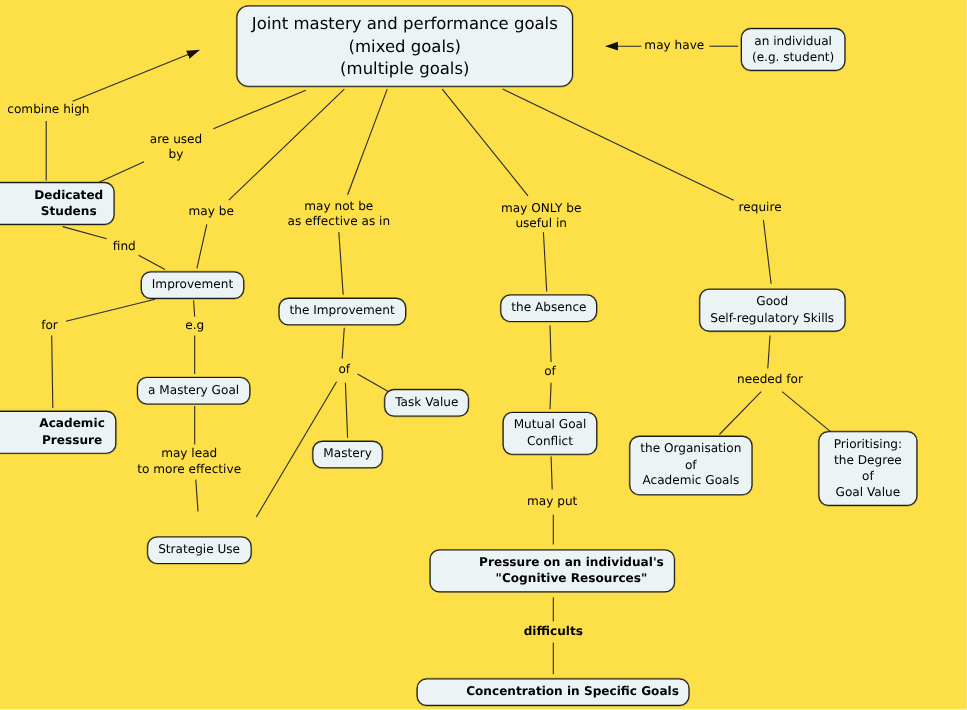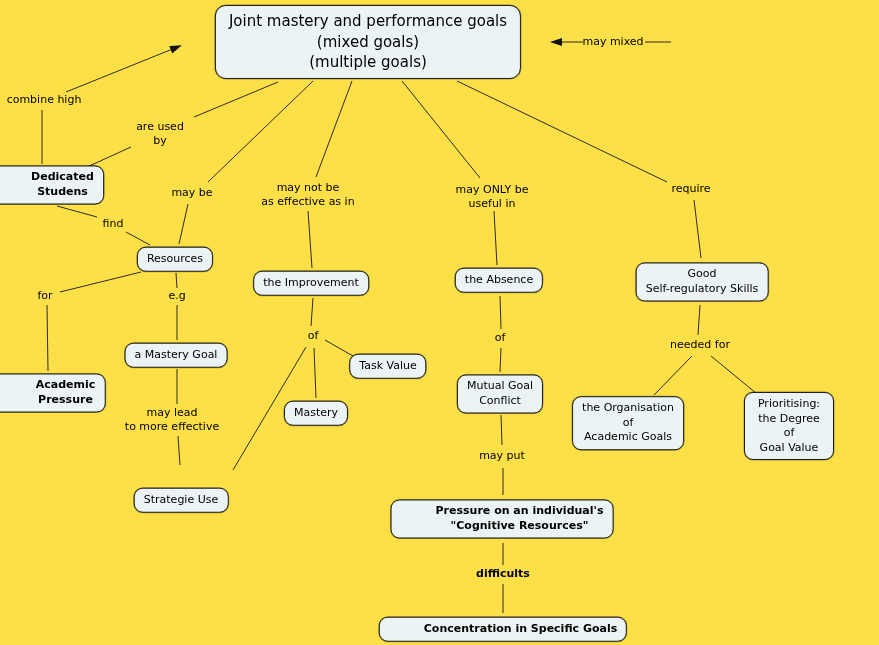--- a/index.html
+++ b/index.html
@@ -118,25 +118,27 @@
 
       <line x1="671" y1="42" x2="645" y2="42"></line>
       <line x1="583" y1="42" x2="552" y2="42" marker-end="url(#arrow)"></line>
     </g>
   </svg>
 
   <div class="node big" style="left:368px; top:42px;">Joint mastery and performance goals
 (mixed goals)
 (multiple goals)</div>
 
+  <div class="node" style="left:721px; top:45px;">an individual
+(e.g. student)</div>
 
   <div class="node bold" style="left:45px; top:185px;">Dedicated
 Studens</div>
 
-  <div class="node" style="left:175px; top:259px;">Resources</div>
+  <div class="node" style="left:175px; top:259px;">Improvement</div>
 
   <div class="node bold" style="left:48px; top:393px;">Academic
 Pressure</div>
 
   <div class="node" style="left:176px; top:355px;">a Mastery Goal</div>
 
   <div class="node" style="left:181px; top:500px;">Strategie Use</div>
 
   <div class="node" style="left:311px; top:283px;">the Improvement</div>
 
@@ -159,21 +161,21 @@
 
   <div class="node" style="left:628px; top:423px;">the Organisation
 of
 Academic Goals</div>
 
   <div class="node" style="left:789px; top:426px;">Prioritising: the Degree of
 Goal Value</div>
 
   <div class="edge-label" style="left:44px; top:100px;">combine high</div>
 
-  <div class="edge-label" style="left:613px; top:42px;">may mixed</div>
+  <div class="edge-label" style="left:613px; top:42px;">may have</div>
 
   <div class="edge-label" style="left:160px; top:134px;">are used
 by</div>
 
   <div class="edge-label" style="left:192px; top:193px;">may be</div>
 
   <div class="edge-label" style="left:113px; top:224px;">find</div>
 
   <div class="edge-label" style="left:45px; top:296px;">for</div>
 

